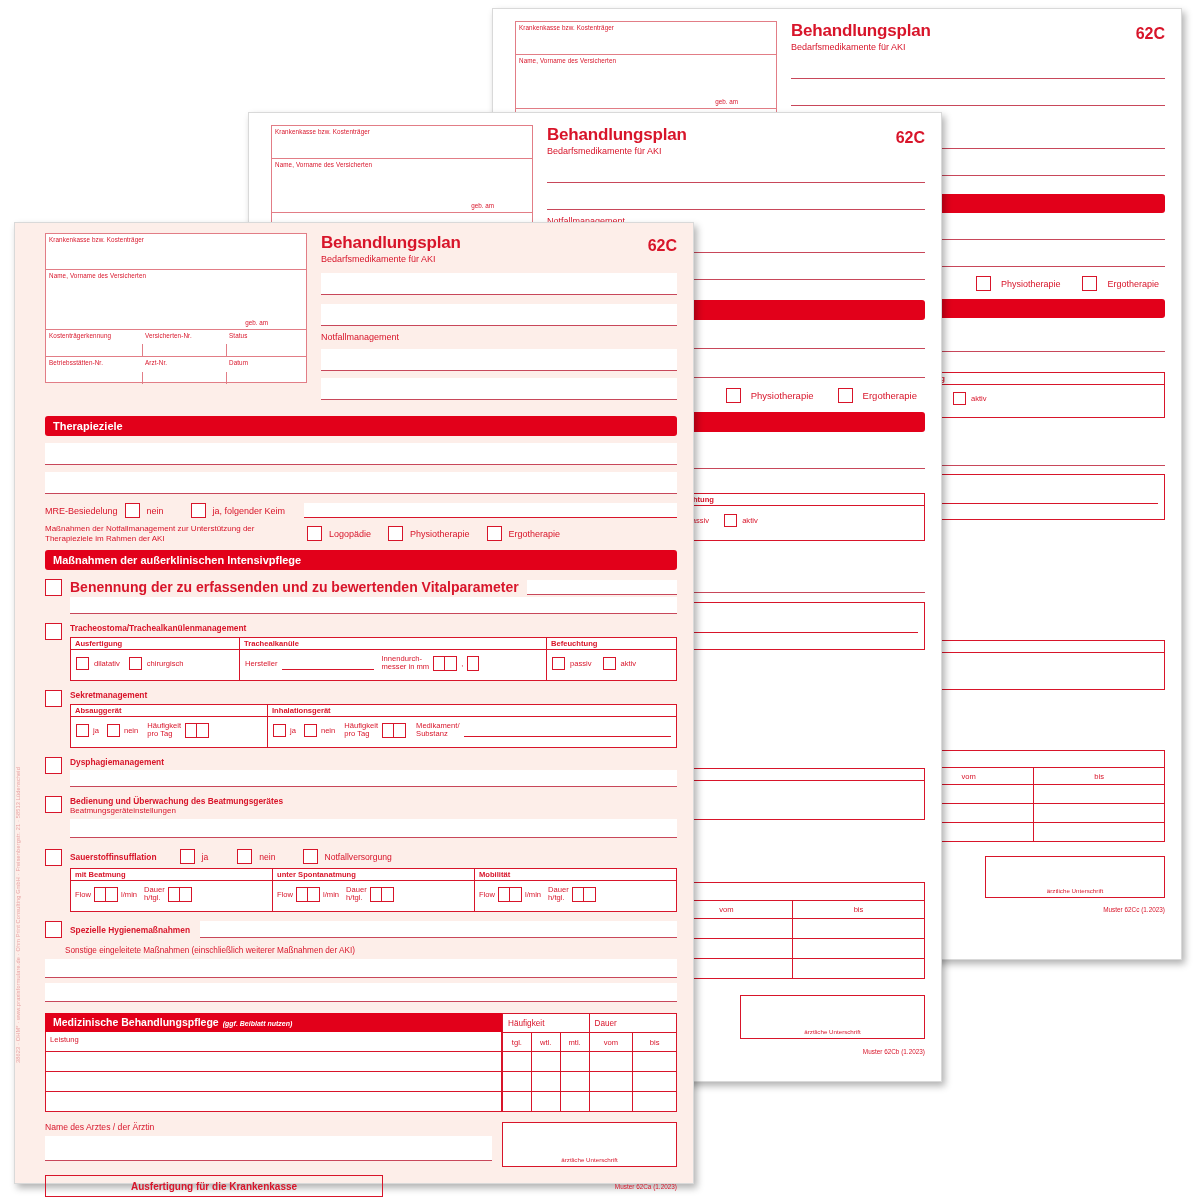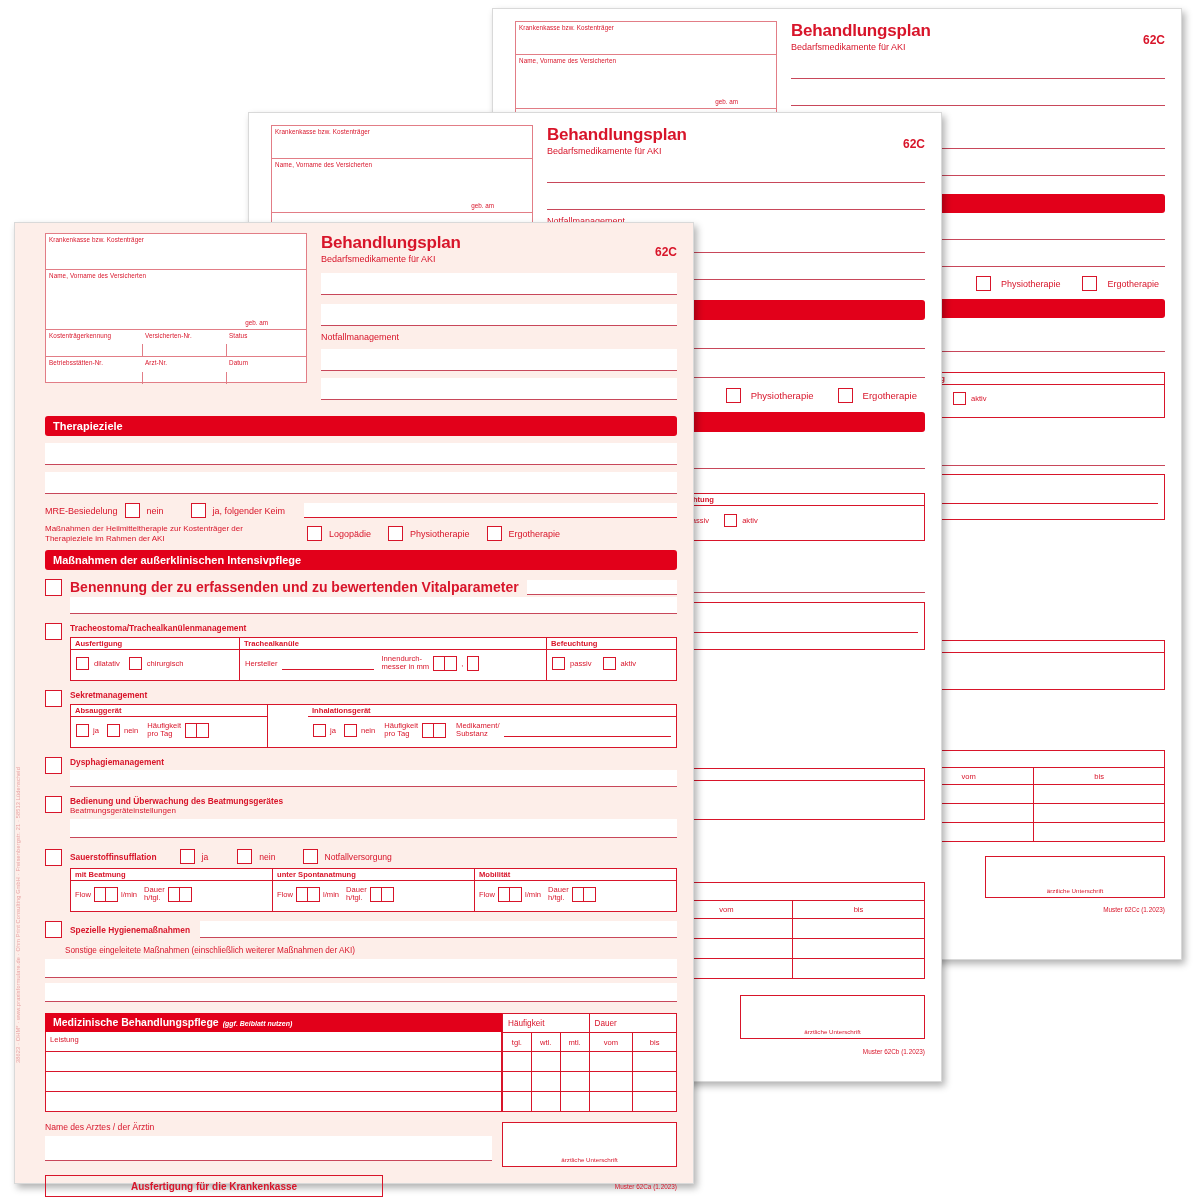--- a/index.html
+++ b/index.html
@@ -48,21 +48,21 @@
   .ins-lbl {
     font-size: 6.3px; color: #d8152a; padding: 2px 0 0 3px;
     letter-spacing: .1px; white-space: nowrap;
   }
   .geb { position: absolute; right: 38px; bottom: 3px; font-size: 6.3px; color:#d8152a; }
   .vline { position: absolute; top: 55%; bottom: 0; width: 1px; background: #e27d86; }
 
   .title-col { flex: 1; position: relative; }
   .form-title { font-size: 17px; font-weight: bold; color: #d8152a; letter-spacing: -.2px; }
   .form-sub   { font-size: 9px; color: #d8152a; margin-top: 1px; }
-  .form-code  { position: absolute; right: 0; top: 12px; font-size: 12px; font-weight: bold; color:#d8152a; }
+  .form-code  { position: absolute; right: 0; top: 4px; font-size: 16px; font-weight: bold; color:#d8152a; }
   .wline { border-bottom: 1px solid #c8475a; background:#fff; height: 20px; margin-top: 7px; }
   .sec-lbl { font-size: 9px; color:#d8152a; margin-top: 6px; }
 
   
   .cap { font-size: 7.6px; color:#d8152a; }
   .cap-b { font-size: 7.6px; color:#d8152a; font-weight: bold; }
 
   
   .cb { width: 15px; height: 15px; border: 1px solid #d8152a; background:#fff; display:inline-block; flex: none; }
   .cb-sm { width: 13px; height: 13px; border: 1px solid #d8152a; background:#fff; display:inline-block; flex: none; }
@@ -512,21 +512,21 @@
       <span class="cap" style="font-size:9px;">MRE-Besiedelung</span>
       <span class="cb"></span>
       <span class="cap" style="font-size:9px;">nein</span>
       <span class="cb" style="margin-left:20px;"></span>
       <span class="cap" style="font-size:9px;">ja, folgender Keim</span>
       <span class="openline" style="flex:1; height:15px; margin-left:12px;"></span>
     </div>
 
     <div class="fl" style="margin-top:6px; gap:7px;">
       <span class="cap" style="font-size:8px; line-height:1.2; width:255px;">
-        <span>Maßnahmen der Heilmitteltherapie zur Kostenträger der</span><br>
+        <span>Maßnahmen der Notfallmanagement zur Unterstützung der</span><br>
         <span>Therapieziele im Rahmen der AKI</span>
       </span>
       <span class="cb"></span>
       <span class="cap" style="font-size:9px;">Logopädie</span>
       <span class="cb" style="margin-left:10px;"></span>
       <span class="cap" style="font-size:9px;">Physiotherapie</span>
       <span class="cb" style="margin-left:10px;"></span>
       <span class="cap" style="font-size:9px;">Ergotherapie</span>
     </div>
 
@@ -604,21 +604,21 @@
               <span class="cap" style="line-height:1.1; margin-left:5px;">
                 <span>Häufigkeit</span><br>
                 <span>pro Tag</span>
               </span>
               <span class="boxgrp">
                   <span class="tiny-box"></span>
                   <span class="tiny-box"></span>
                 </span>
             </div>
           </div>
-          <div class="vsep" style="flex:1;padding-left:40px;">
+          <div class="vsep" style="flex:1;">
             <div class="tbl-hd">Inhalationsgerät</div>
             <div class="fl" style="height:26px; padding:0 5px; gap:4px;">
               <span class="cb-sm"></span>
               <span class="cap">ja</span>
               <span class="cb-sm" style="margin-left:4px;"></span>
               <span class="cap">nein</span>
               <span class="cap" style="line-height:1.1; margin-left:5px;">
                 <span>Häufigkeit</span><br>
                 <span>pro Tag</span>
               </span>

